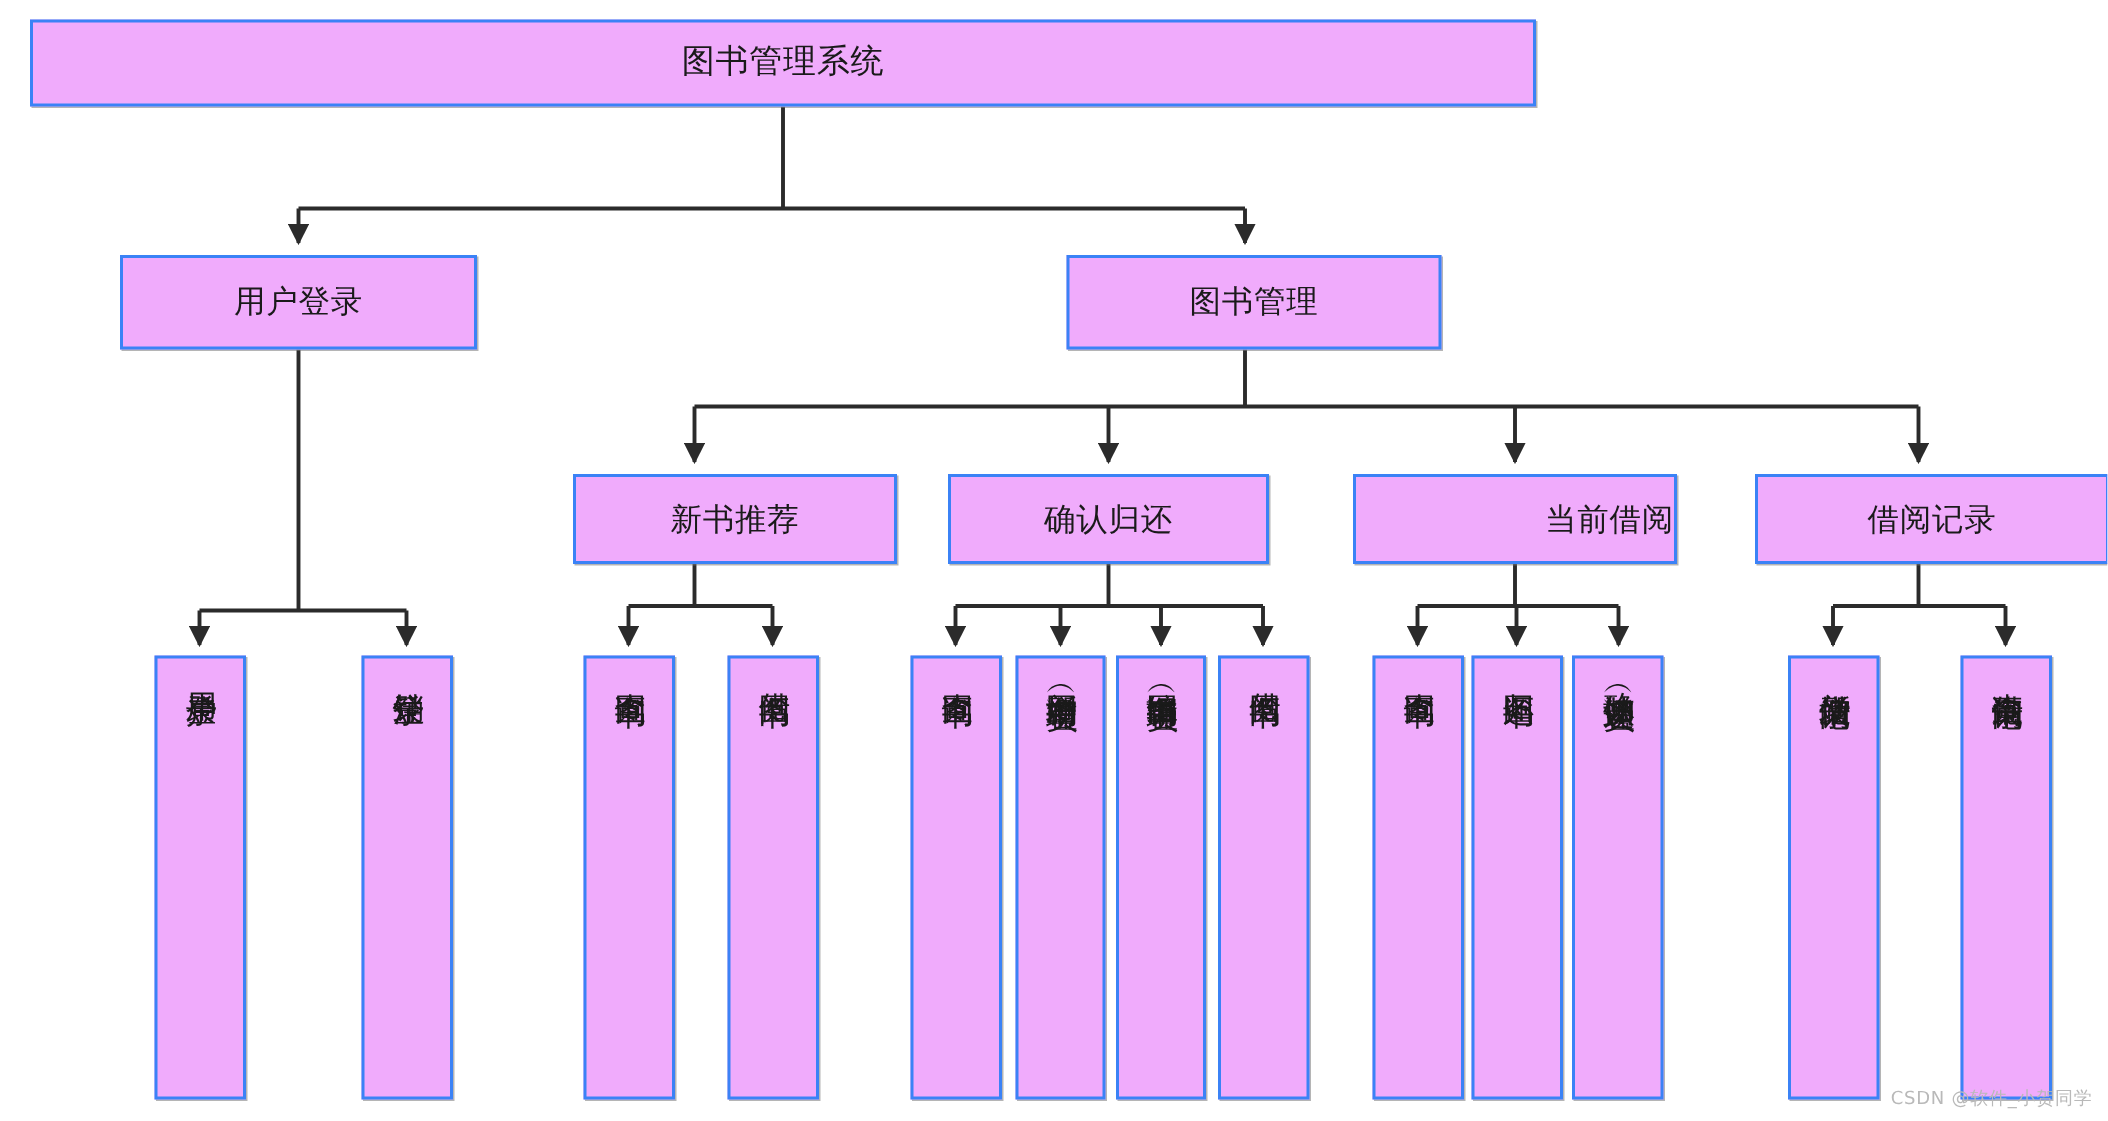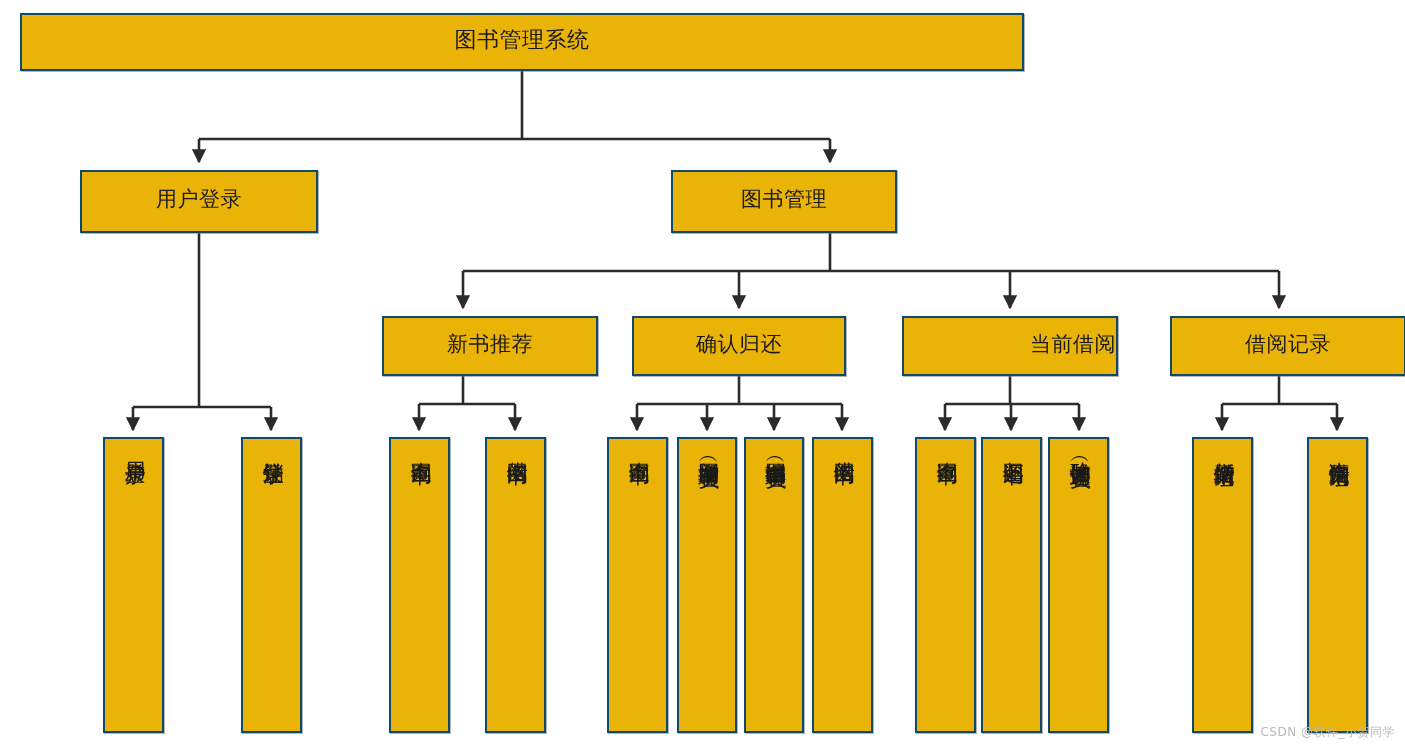--- a/index.html
+++ b/index.html
@@ -22,28 +22,27 @@
     position: absolute;
     left: 0;
     top: 0;
     width: 1405px;
     height: 747px;
     pointer-events: none;
   }
   .node {
     position: absolute;
     box-sizing: border-box;
-    border: 2px solid #0c4a6e;
-    background: #eab308;
+    border: 2px solid #3b82f6;
+    background: #f0abfc;
     display: flex;
     align-items: center;
     justify-content: center;
     color: #1a1a1a;
     box-shadow: 1px 1px 0 rgba(120,120,120,0.55);
-    font-family: Liberation Mono, monospace;
   }
   .node .label {
     display: block;
     text-align: center;
     line-height: 1.25;
     white-space: nowrap;
   }
   
   .node.horiz .label {
     font-size: 21px;
@@ -130,21 +129,21 @@
     </g>
   </svg>
 
   <div class="node horiz root" style="left:20px; top:13px; width:1004px; height:58px;">
     <span class="label">图书管理系统</span>
   </div>
 
   <div class="node horiz" style="left:80px; top:170px; width:238px; height:63px;">
     <span class="label">用户登录</span>
   </div>
-  <div class="node horiz" style="left:671px; top:170px; width:226px; height:63px;">
+  <div class="node horiz" style="left:711px; top:170px; width:250px; height:63px;">
     <span class="label">图书管理</span>
   </div>
 
   <div class="node horiz" style="left:382px; top:316px; width:216px; height:60px;">
     <span class="label">新书推荐</span>
   </div>
   <div class="node horiz" style="left:632px; top:316px; width:214px; height:60px;">
     <span class="label">确认归还</span>
   </div>
   <div class="node horiz" style="left:902px; top:316px; width:216px; height:60px;justify-content:flex-end;">

